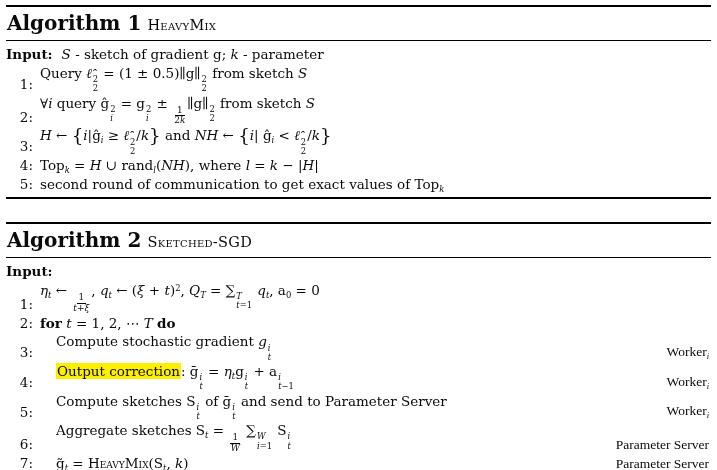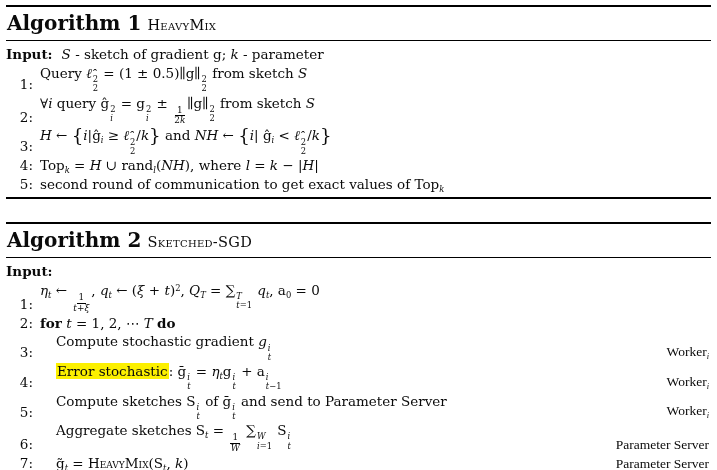--- a/index.html
+++ b/index.html
@@ -138,21 +138,21 @@
           <div class="line indent">
             <span class="no">3:</span>
             <span class="content">Compute stochastic gradient <span class="mi">g</span><span class="ss">
                 <span class="sst"><span class="mi">i</span></span>
                 <span class="ssb"><span class="mi">t</span></span>
               </span></span>
             <span class="annot">Worker<sub><span class="mi">i</span></sub></span>
           </div>
           <div class="line indent">
             <span class="no">4:</span>
-            <span class="content"><span class="mhl">Error stochastic</span>: ḡ<span class="ss">
+            <span class="content"><span class="mhl">Output correction</span>: ḡ<span class="ss">
                 <span class="sst"><span class="mi">i</span></span>
                 <span class="ssb"><span class="mi">t</span></span>
               </span> = <span class="mi">η</span><sub><span class="mi">t</span></sub>g<span class="ss">
                 <span class="sst"><span class="mi">i</span></span>
                 <span class="ssb"><span class="mi">t</span></span>
               </span> + a<span class="ss">
                 <span class="sst"><span class="mi">i</span></span>
                 <span class="ssb"><span class="mi">t</span>−1</span>
               </span></span>
             <span class="annot">Worker<sub><span class="mi">i</span></sub></span>

